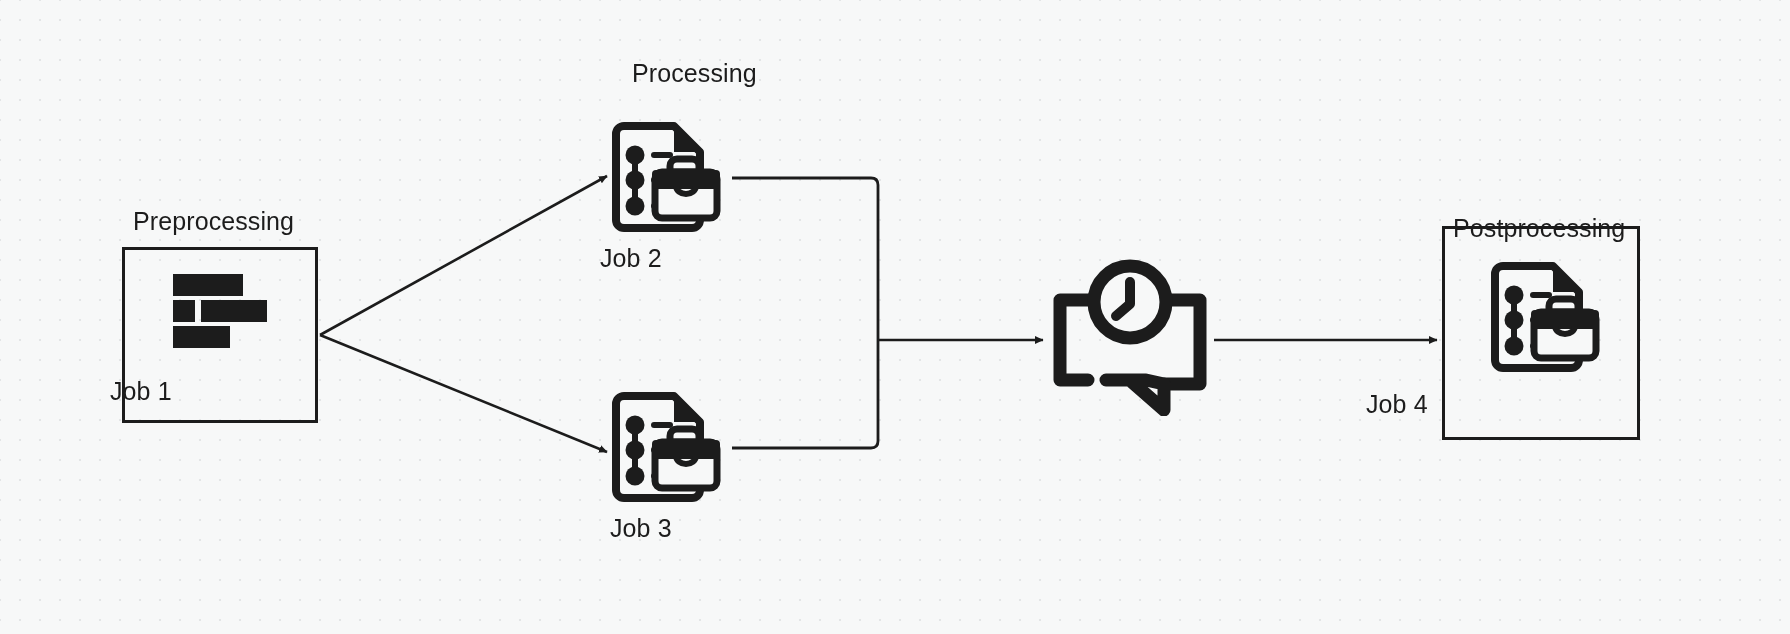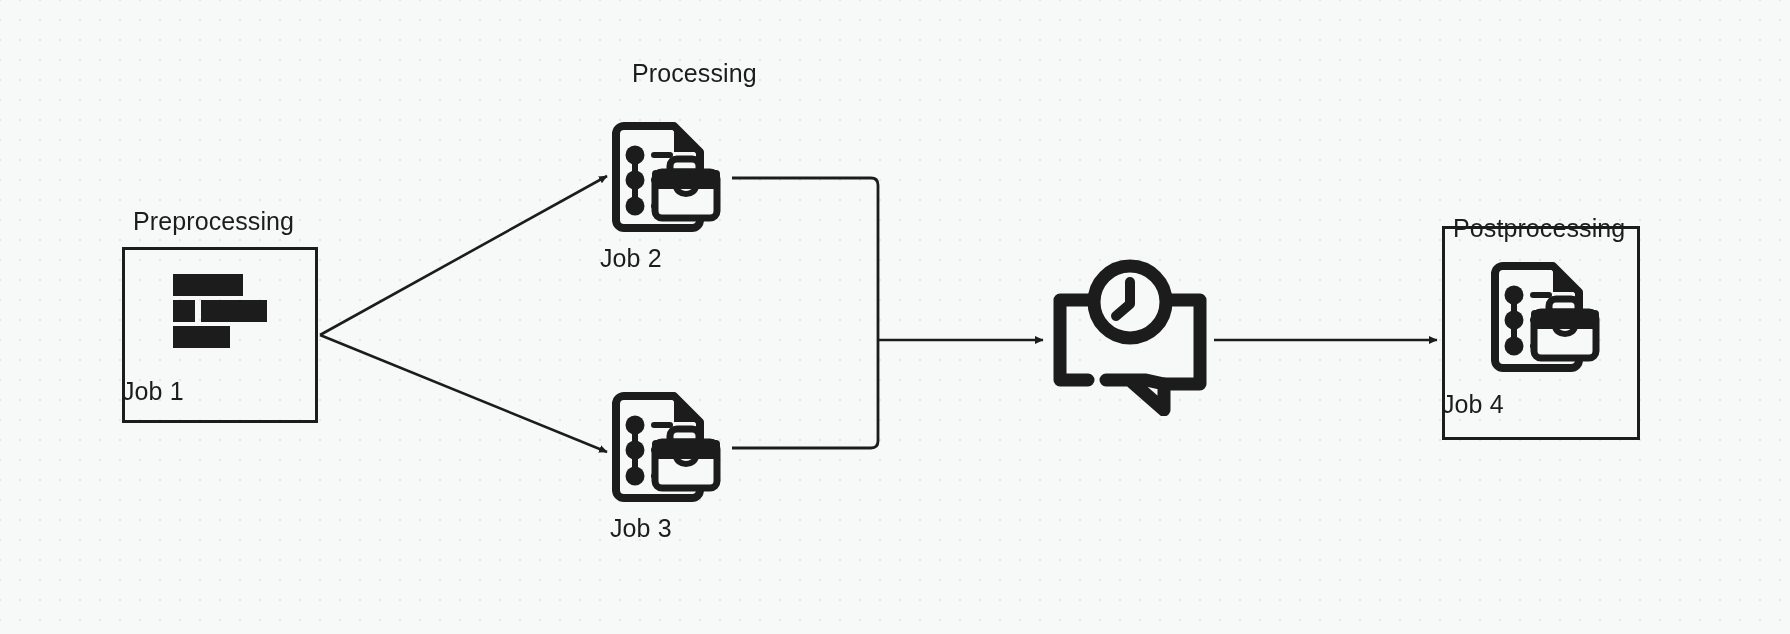--- a/index.html
+++ b/index.html
@@ -84,21 +84,21 @@
 
   <div class="icon-holder" style="left:168px; top:272px; width:104px; height:76px;">
     <svg viewBox="0 0 104 76" width="104" height="76">
       <rect x="5" y="2" width="70" height="22" fill="#1c1c1c"></rect>
       <rect x="5" y="28" width="22" height="22" fill="#1c1c1c"></rect>
       <rect x="33" y="28" width="66" height="22" fill="#1c1c1c"></rect>
       <rect x="5" y="54" width="57" height="22" fill="#1c1c1c"></rect>
     </svg>
   </div>
 
-  <div class="nodelabel" style="left:122px; top:375px; width:196px;">Job 1</div>
+  <div class="nodelabel" style="left:110px; top:375px; width:196px;">Job 1</div>
 
   <div class="grouplabel" style="left:632px; top:58px;">Processing</div>
 
   <div class="icon-holder" style="left:608px; top:122px; width:124px; height:110px;">
     <svg viewBox="0 0 124 110" width="124" height="110">
 
       <path d="M8,12 a8,8 0 0 1 8,-8 L66,4 L92,30 L92,98 a8,8 0 0 1 -8,8 L16,106 a8,8 0 0 1 -8,-8 Z" fill="#f7f8f8" stroke="#1c1c1c" stroke-width="8" stroke-linejoin="round"></path>
       <path d="M66,4 L92,30 L66,30 Z" fill="#1c1c1c"></path>
 
       <line x1="27" y1="33" x2="27" y2="84" stroke="#1c1c1c" stroke-width="6"></line>
@@ -169,15 +169,15 @@
       <line x1="46" y1="33" x2="62" y2="33" stroke="#1c1c1c" stroke-width="6" stroke-linecap="round"></line>
       <line x1="46" y1="58" x2="62" y2="58" stroke="#1c1c1c" stroke-width="6" stroke-linecap="round"></line>
       <line x1="46" y1="84" x2="62" y2="84" stroke="#1c1c1c" stroke-width="6" stroke-linecap="round"></line>
       <path d="M62,44 a7,7 0 0 1 7,-7 L84,37 a7,7 0 0 1 7,7 L91,50 L62,50 Z" fill="#f7f8f8" stroke="#1c1c1c" stroke-width="7" stroke-linejoin="round"></path>
       <rect x="47" y="50" width="62" height="46" rx="7" fill="#f7f8f8" stroke="#1c1c1c" stroke-width="7"></rect>
       <rect x="44" y="48" width="68" height="19" rx="4" fill="#1c1c1c"></rect>
       <path d="M68,64 a10,8 0 0 0 20,0" fill="none" stroke="#1c1c1c" stroke-width="6"></path>
     </svg>
   </div>
 
-  <div class="nodelabel" style="left:1442px; top:388px; width:188px;">Job 4</div>
+  <div class="nodelabel" style="left:1366px; top:388px; width:188px;">Job 4</div>
 
 </div>
 
 </body></html>

